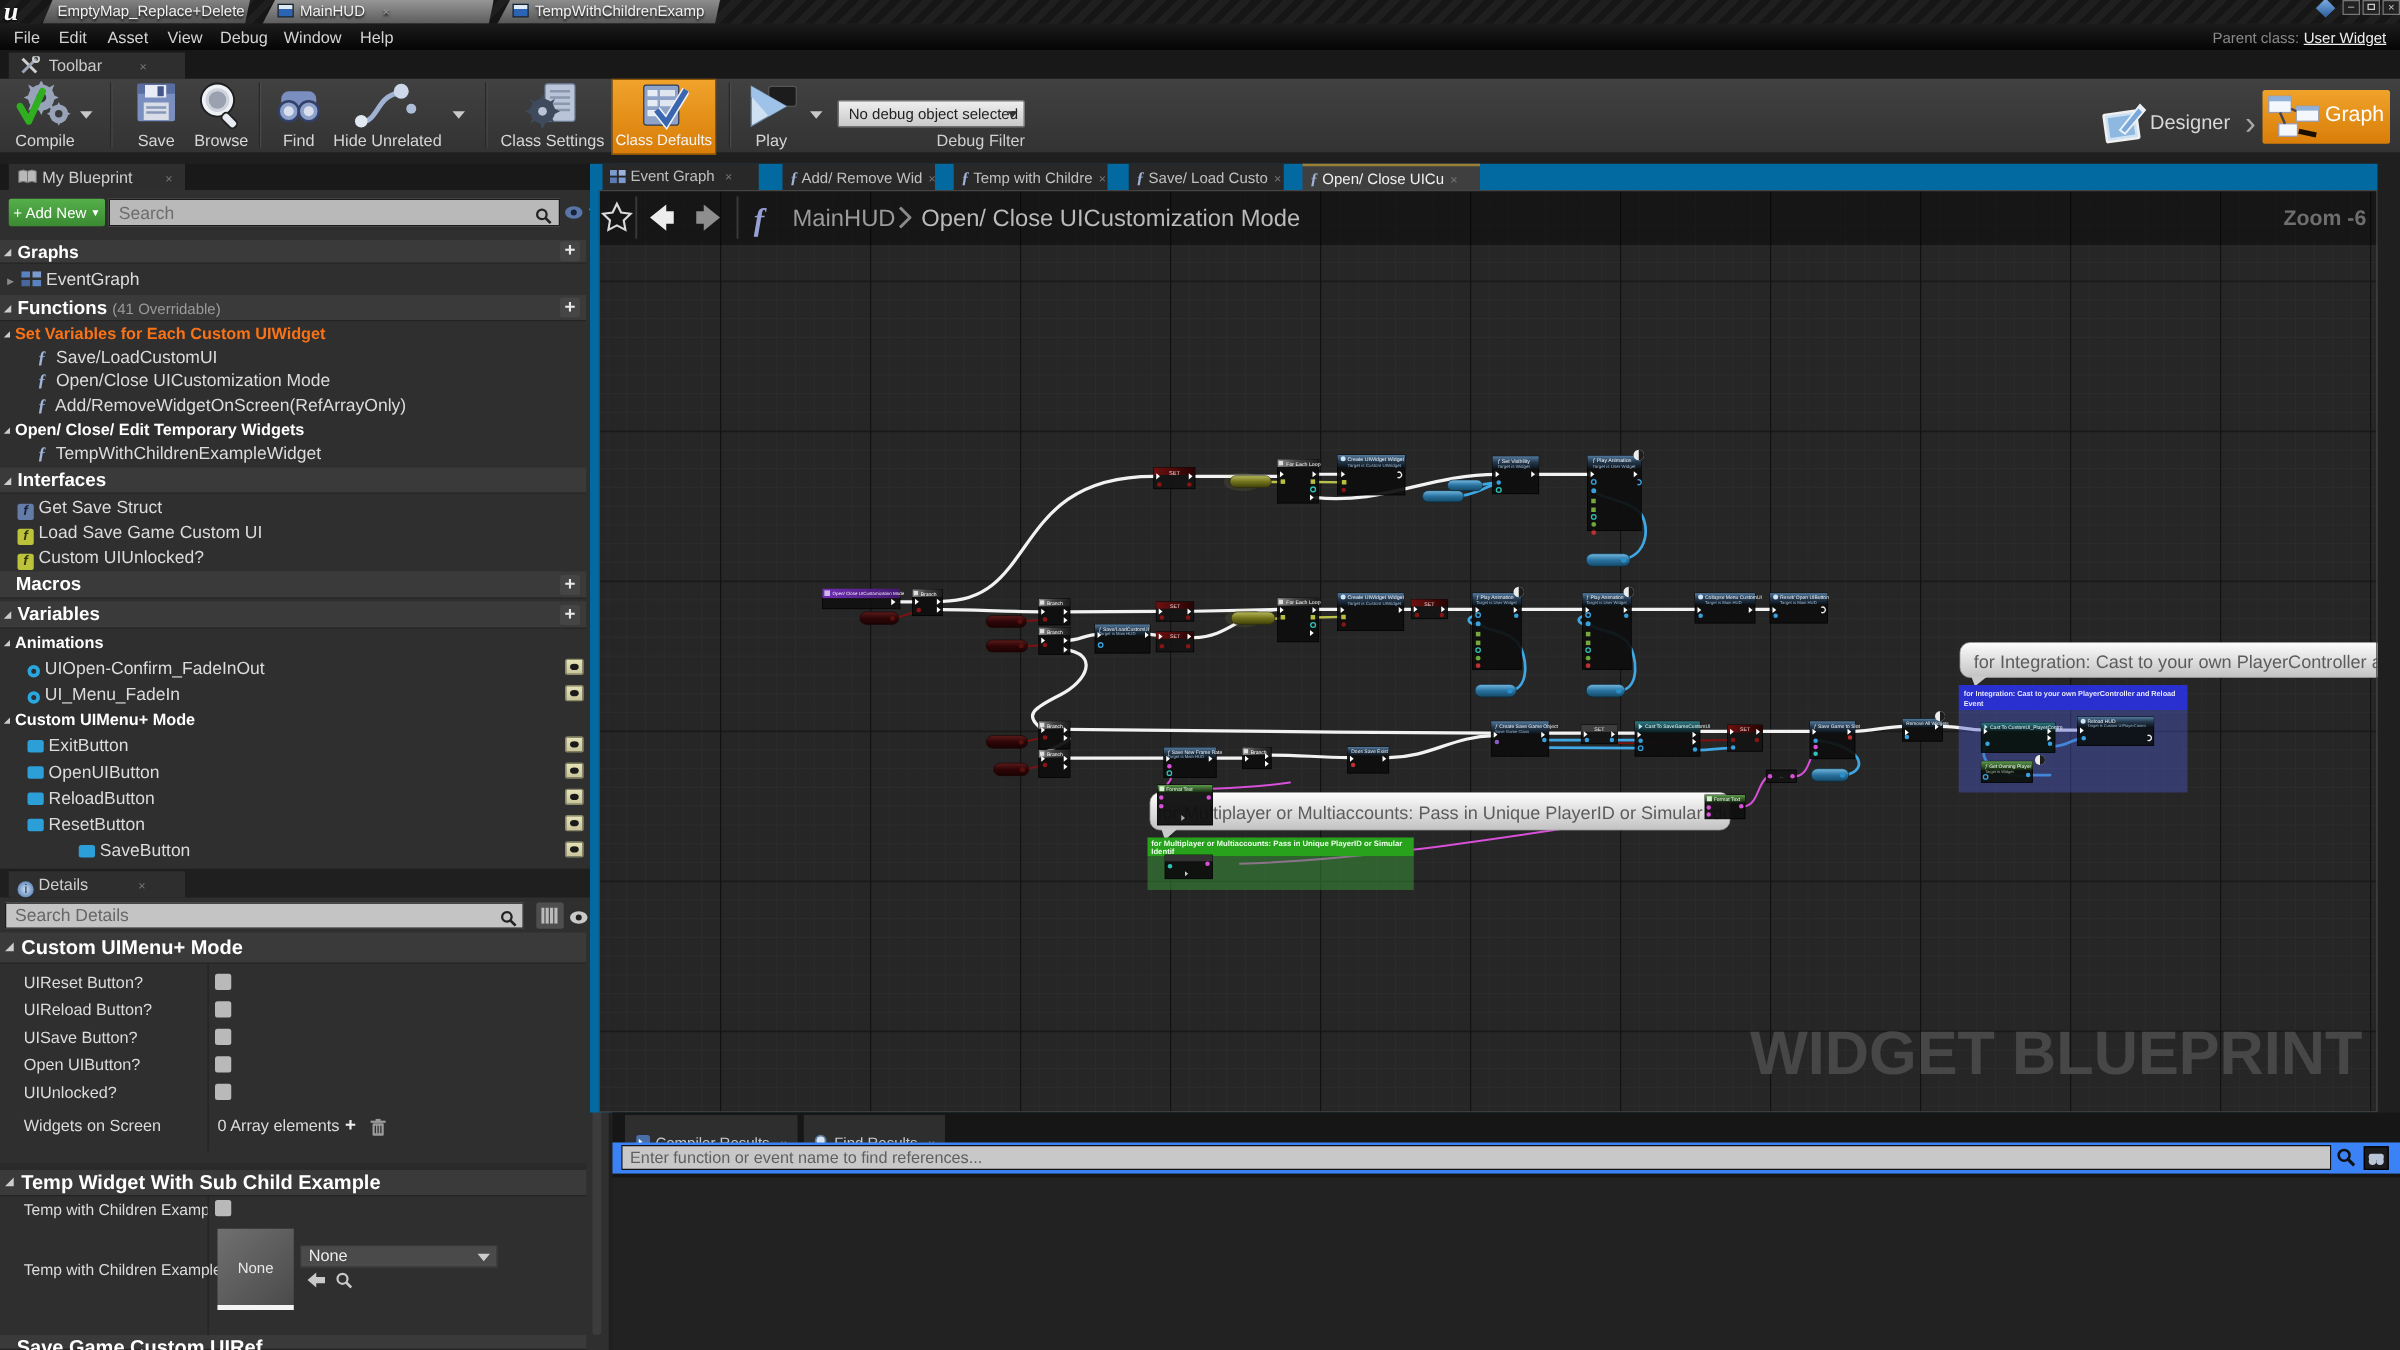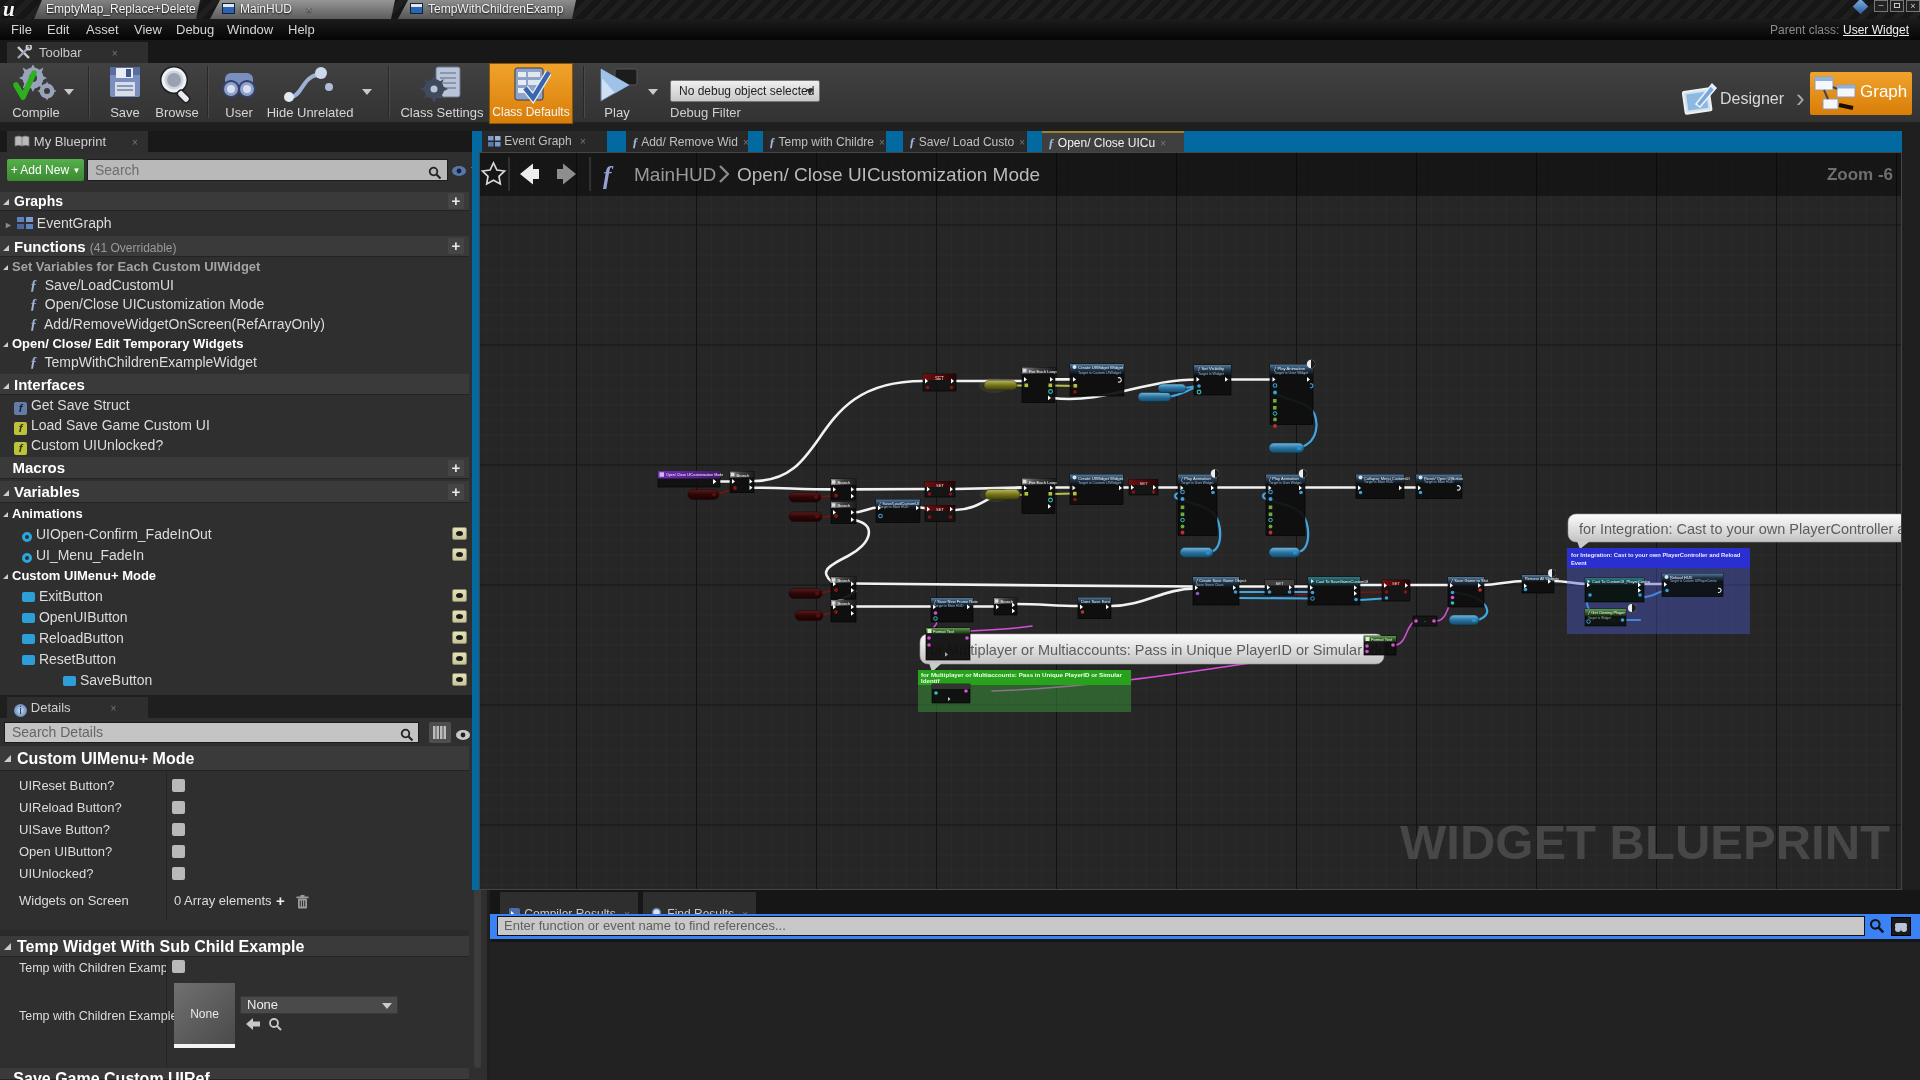--- a/index.html
+++ b/index.html
@@ -120,21 +120,21 @@
     <div class="tsep" style="left:207px;"></div>
 
     <div class="tbtn" style="left:216px;top:2px;width:46px;">
       <svg width="40" height="40" viewBox="0 0 40 40">
           <rect x="6" y="8" width="28" height="14" rx="6" fill="#7a8fc0"></rect>
           <circle cx="12" cy="24" r="8" fill="#8fa2cc" stroke="#32406a" stroke-width="2"></circle>
           <circle cx="28" cy="24" r="8" fill="#8fa2cc" stroke="#32406a" stroke-width="2"></circle>
           <circle cx="12" cy="24" r="4" fill="#d9dfec"></circle>
           <circle cx="28" cy="24" r="4" fill="#d9dfec"></circle>
         </svg>
-      <div style="margin-top:-3px;">User</div>
+      <div style="margin-top:-3px;">Find</div>
     </div>
 
     <div class="tbtn" style="left:262px;top:2px;width:96px;">
       <svg width="66" height="40" viewBox="0 0 66 40">
           <path d="M14 32 C24 32 26 12 40 10" stroke="#9fb2d4" stroke-width="4" fill="none"></path>
           <circle cx="12" cy="32" r="5" fill="#e2e8f2"></circle>
           <circle cx="44" cy="8" r="6" fill="#cdd8ea"></circle>
           <circle cx="52" cy="22" r="4" fill="#aebdd8"></circle>
         </svg>
       <div style="margin-top:-3px;">Hide Unrelated</div>
@@ -177,21 +177,21 @@
       <svg width="44" height="40" viewBox="0 0 44 40">
           <rect x="20" y="4" width="22" height="16" rx="2" fill="#1c1c1c" stroke="#555"></rect>
           <path d="M6 4 L34 20 L6 36 Z" fill="#cfe0f2" stroke="#6a86a8"></path>
           <path d="M6 4 L34 20 L20 28 L6 12 Z" fill="#9fc2e8"></path>
         </svg>
       <div style="margin-top:-3px;">Play</div>
     </div>
     <div class="caret" style="left:648px;top:26px;"></div>
 
     <div class="abs" style="left:670px;top:17px;width:150px;height:22px;background:linear-gradient(#efefef,#c9c9c9);border:1px solid #777;border-radius:2px;color:#222;font-size:12px;line-height:20px;padding-left:8px;">No debug object selected<span style="position:absolute;right:5px;top:8px;width:0;height:0;border-left:4px solid transparent;border-right:4px solid transparent;border-top:5px solid #333;"></span></div>
-    <div class="abs" style="left:670px;top:42px;width:150px;text-align:left;color:#cfcfcf;font-size:13px;">Debug Filter</div>
+    <div class="abs" style="left:670px;top:42px;width:150px;text-align:right;color:#cfcfcf;font-size:13px;">Debug Filter</div>
 
     <div class="abs" style="left:1678px;top:17px;width:40px;height:40px;">
       <svg width="40" height="40" viewBox="0 0 40 40">
           <rect x="6" y="10" width="26" height="22" rx="1" transform="rotate(-8 20 20)" fill="#cfe2f4" stroke="#f0f0f0" stroke-width="2"></rect>
           <rect x="9" y="13" width="20" height="16" transform="rotate(-8 20 20)" fill="#8fb8e0"></rect>
           <path d="M18 24 L34 4 L38 8 L22 27 Z" fill="#7aa8d8" stroke="#eef4fa" stroke-width="1.5"></path>
           <path d="M34 4 L38 8 L36 10 L32 6Z" fill="#e8eef6"></path>
         </svg>
     </div>
     <div class="abs" style="left:1720px;top:27px;color:#d9d9d9;font-size:16px;">Designer</div>
@@ -231,21 +231,21 @@
     <div class="abs" style="left:471px;top:15px;width:0;height:0;border-left:4px solid transparent;border-right:4px solid transparent;border-top:5px solid #aaa;"></div>
 
     <div class="phdr" style="top:40px;height:19px;line-height:19px;"><span style="display:inline-block;width:0;height:0;border-bottom:6px solid #ccc;border-left:6px solid transparent;margin:0 5px 1px 3px;"></span>Graphs<span class="plus" style="top:1px;">+</span></div>
     <div class="prow" style="left:0;top:59px;height:24px;line-height:24px;"><span style="color:#8a8a8a;font-size:9px;margin-left:4px;">►</span><svg width="16" height="13" style="vertical-align:-2px;margin-left:4px;">
           <rect x="0" y="0" width="7" height="5" fill="#5a82c0"></rect>
           <rect x="9" y="0" width="7" height="5" fill="#7a9ad0"></rect>
           <rect x="0" y="7" width="7" height="5" fill="#46689c"></rect>
           <rect x="9" y="7" width="7" height="5" fill="#5a82c0"></rect>
         </svg> EventGraph</div>
     <div class="phdr" style="top:84px;height:21px;line-height:21px;font-size:15px;"><span style="display:inline-block;width:0;height:0;border-bottom:6px solid #ccc;border-left:6px solid transparent;margin:0 5px 1px 3px;"></span>Functions <span style="font-weight:normal;font-size:12px;color:#9a9a9a;">(41 Overridable)</span><span class="plus" style="top:2px;">+</span></div>
-    <div class="prow" style="left:3px;top:106px;height:17px;line-height:17px;font-weight:bold;font-size:13px;color:#a3a3a3;"><span style="display:inline-block;width:0;height:0;border-bottom:5px solid #ccc;border-left:5px solid transparent;margin:0 4px 1px 0;"></span>Set Variables for Each Custom UIWidget</div>
+    <div class="prow" style="left:3px;top:106px;height:17px;line-height:17px;font-weight:bold;font-size:13px;color:#f97316;"><span style="display:inline-block;width:0;height:0;border-bottom:5px solid #ccc;border-left:5px solid transparent;margin:0 4px 1px 0;"></span>Set Variables for Each Custom UIWidget</div>
     <div class="prow" style="left:30px;top:124px;height:18px;line-height:18px;"><span class="fico">ƒ</span>&nbsp; Save/LoadCustomUI</div>
     <div class="prow" style="left:30px;top:142px;height:20px;line-height:20px;"><span class="fico">ƒ</span>&nbsp; Open/Close UICustomization Mode</div>
     <div class="prow" style="left:30px;top:162px;height:20px;line-height:20px;"><span class="fico">ƒ</span>&nbsp; Add/RemoveWidgetOnScreen(RefArrayOnly)</div>
     <div class="prow" style="left:3px;top:184px;height:16px;line-height:16px;font-weight:bold;font-size:13px;color:#fff;"><span style="display:inline-block;width:0;height:0;border-bottom:5px solid #ccc;border-left:5px solid transparent;margin:0 4px 1px 0;"></span>Open/ Close/ Edit Temporary Widgets</div>
     <div class="prow" style="left:30px;top:200px;height:20px;line-height:20px;"><span class="fico">ƒ</span>&nbsp; TempWithChildrenExampleWidget</div>
     <div class="phdr" style="top:222px;height:21px;line-height:21px;font-size:15px;"><span style="display:inline-block;width:0;height:0;border-bottom:6px solid #ccc;border-left:6px solid transparent;margin:0 5px 1px 3px;"></span>Interfaces</div>
     <div class="prow" style="left:14px;top:244px;height:19px;line-height:19px;"><span style="display:inline-block;width:13px;height:13px;background:#647ca8;border-radius:2px;color:#1a2336;font-size:11px;text-align:center;line-height:13px;vertical-align:-2px;font-style:italic;font-weight:bold;">f</span> Get Save Struct</div>
     <div class="prow" style="left:14px;top:263px;height:20px;line-height:20px;"><span style="display:inline-block;width:13px;height:13px;background:#bcc23a;border-radius:2px;color:#333608;font-size:11px;text-align:center;line-height:13px;vertical-align:-2px;font-style:italic;font-weight:bold;">f</span> Load Save Game Custom UI</div>
     <div class="prow" style="left:14px;top:283px;height:20px;line-height:20px;"><span style="display:inline-block;width:13px;height:13px;background:#bcc23a;border-radius:2px;color:#333608;font-size:11px;text-align:center;line-height:13px;vertical-align:-2px;font-style:italic;font-weight:bold;">f</span> Custom UIUnlocked?</div>
     <div class="phdr" style="top:305px;height:22px;line-height:22px;font-size:15px;">&nbsp;&nbsp;&nbsp;Macros<span class="plus" style="top:3px;">+</span></div>

